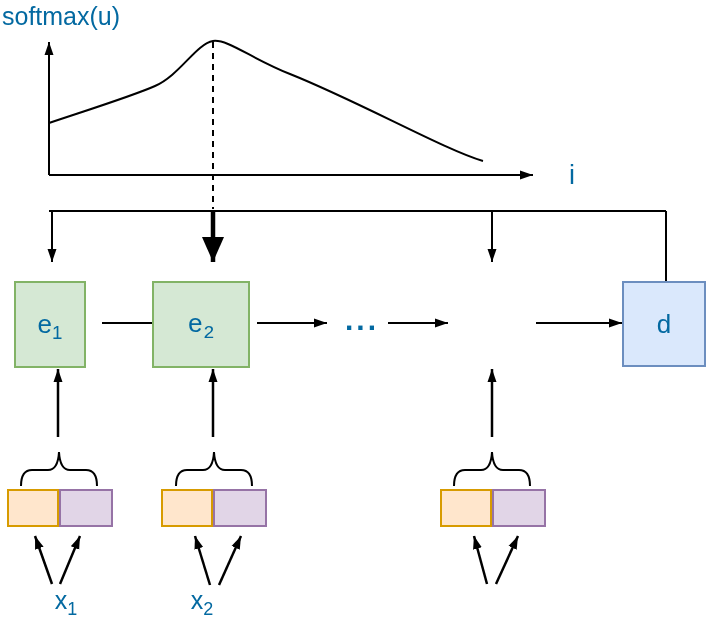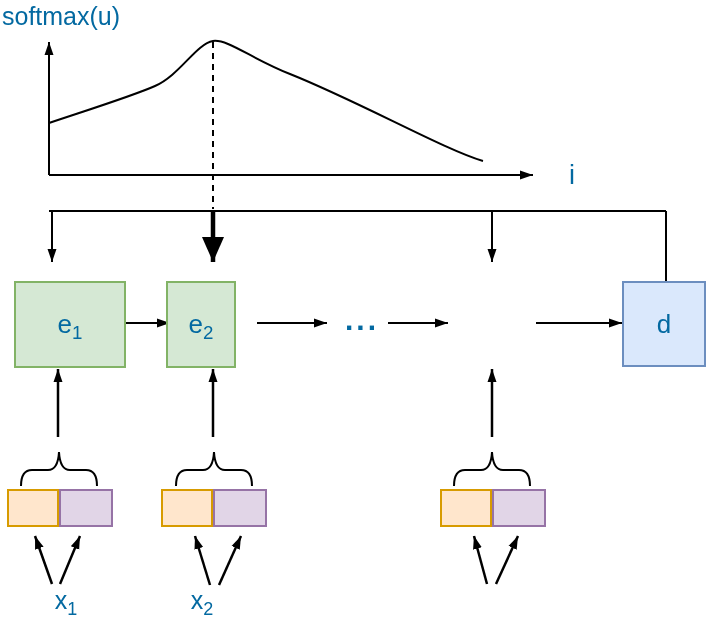--- a/index.html
+++ b/index.html
@@ -13,23 +13,23 @@
   .ln.mid{stroke-width:2.5;}
   .ln.dashed{stroke-dasharray:6 5;}
   .ah{fill:var(--line,#000);stroke:none;}
   .lbl{position:absolute;white-space:nowrap;}
   .softmax-lbl{left:2px;top:2px;font-size:25px;}
   .i-lbl{left:556px;top:160px;width:32px;text-align:center;font-size:27px;}
   .node{
     position:absolute;top:281px;display:flex;align-items:center;justify-content:center;
     font-size:26px;border:2px solid;box-sizing:border-box;
   }
-  .enc{width:112px;height:87px;background:var(--encoder-fill,#d5e8d4);border-color:var(--encoder-border,#82b366);}
+  .enc{width:72px;height:87px;background:var(--encoder-fill,#d5e8d4);border-color:var(--encoder-border,#82b366);}
   .pos-e1{left:14px;}
-  .pos-e2{left:166px;width:70px;}
+  .pos-e2{left:152px;width:98px;font-family:Liberation Mono, monospace;}
   .pos-en{left:448px;}
   .dec{left:622px;width:84px;height:86px;background:var(--decoder-fill,#dae8fc);border-color:var(--decoder-border,#6c8ebf);}
   .dots{
     position:absolute;left:330px;top:298px;width:64px;height:44px;line-height:44px;
     text-align:center;font-size:30px;font-weight:700;letter-spacing:3px;
   }
   .embed{position:absolute;top:489px;height:38px;border:2px solid;box-sizing:border-box;}
   .embed.oa{width:52px;background:var(--embed-a-fill,#ffe6cc);border-color:var(--embed-a-border,#d79b00);}
   .embed.ob{width:54px;background:var(--embed-b-fill,#e1d5e7);border-color:var(--embed-b-border,#9673a6);}
   .g1a{left:7px;}  .g1b{left:59px;}

